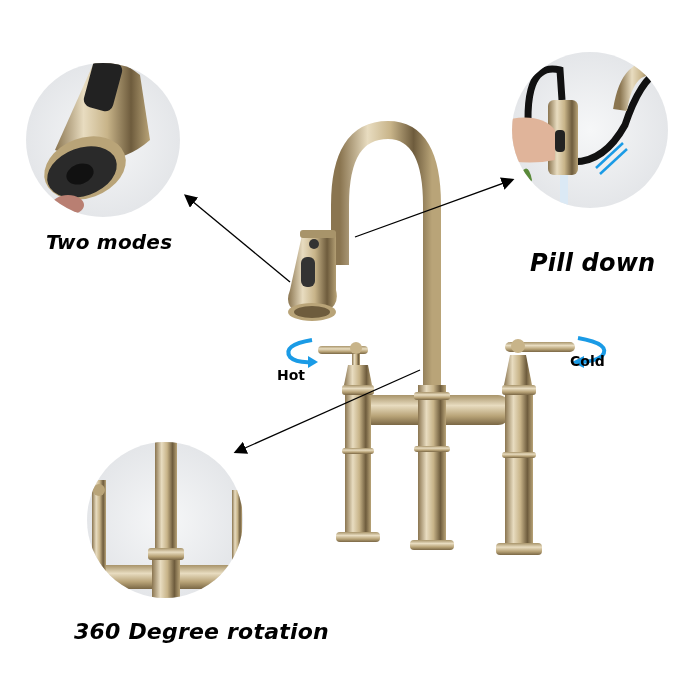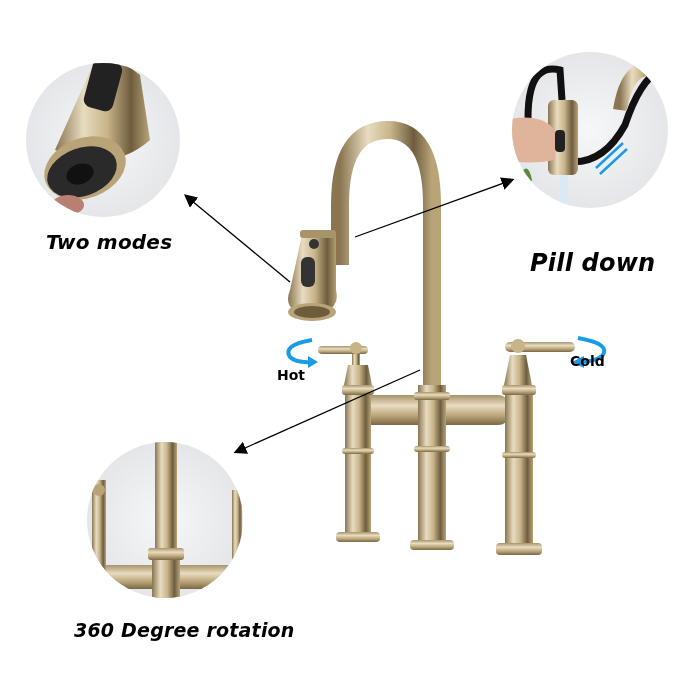--- a/index.html
+++ b/index.html
@@ -9,21 +9,21 @@
     .label {
       position: absolute;
       font-family: "DejaVu Sans", sans-serif;
       font-weight: 900;
       font-style: italic;
       color: #000;
       letter-spacing: 0.2px;
     }
     .lbl-two { left: 46px; top: 230px; font-size: 20px; }
     .lbl-pull { left: 530px; top: 238px; font-size: 24px; line-height: 23px; margin-top: 14px; }
-    .lbl-360 { left: 74px; top: 619px; font-size: 19px; }
+    .lbl-360 { left: 74px; top: 619px; font-size: 22px; }
     .lbl-small {
       position: absolute; font-family: "DejaVu Sans", sans-serif; font-weight: 600;
       font-size: 14px; color: #000;
     }
     .lbl-hot { left: 277px; top: 367px; }
     .lbl-cold { left: 570px; top: 353px; }
   </style>
 </head>
 <body>
 

